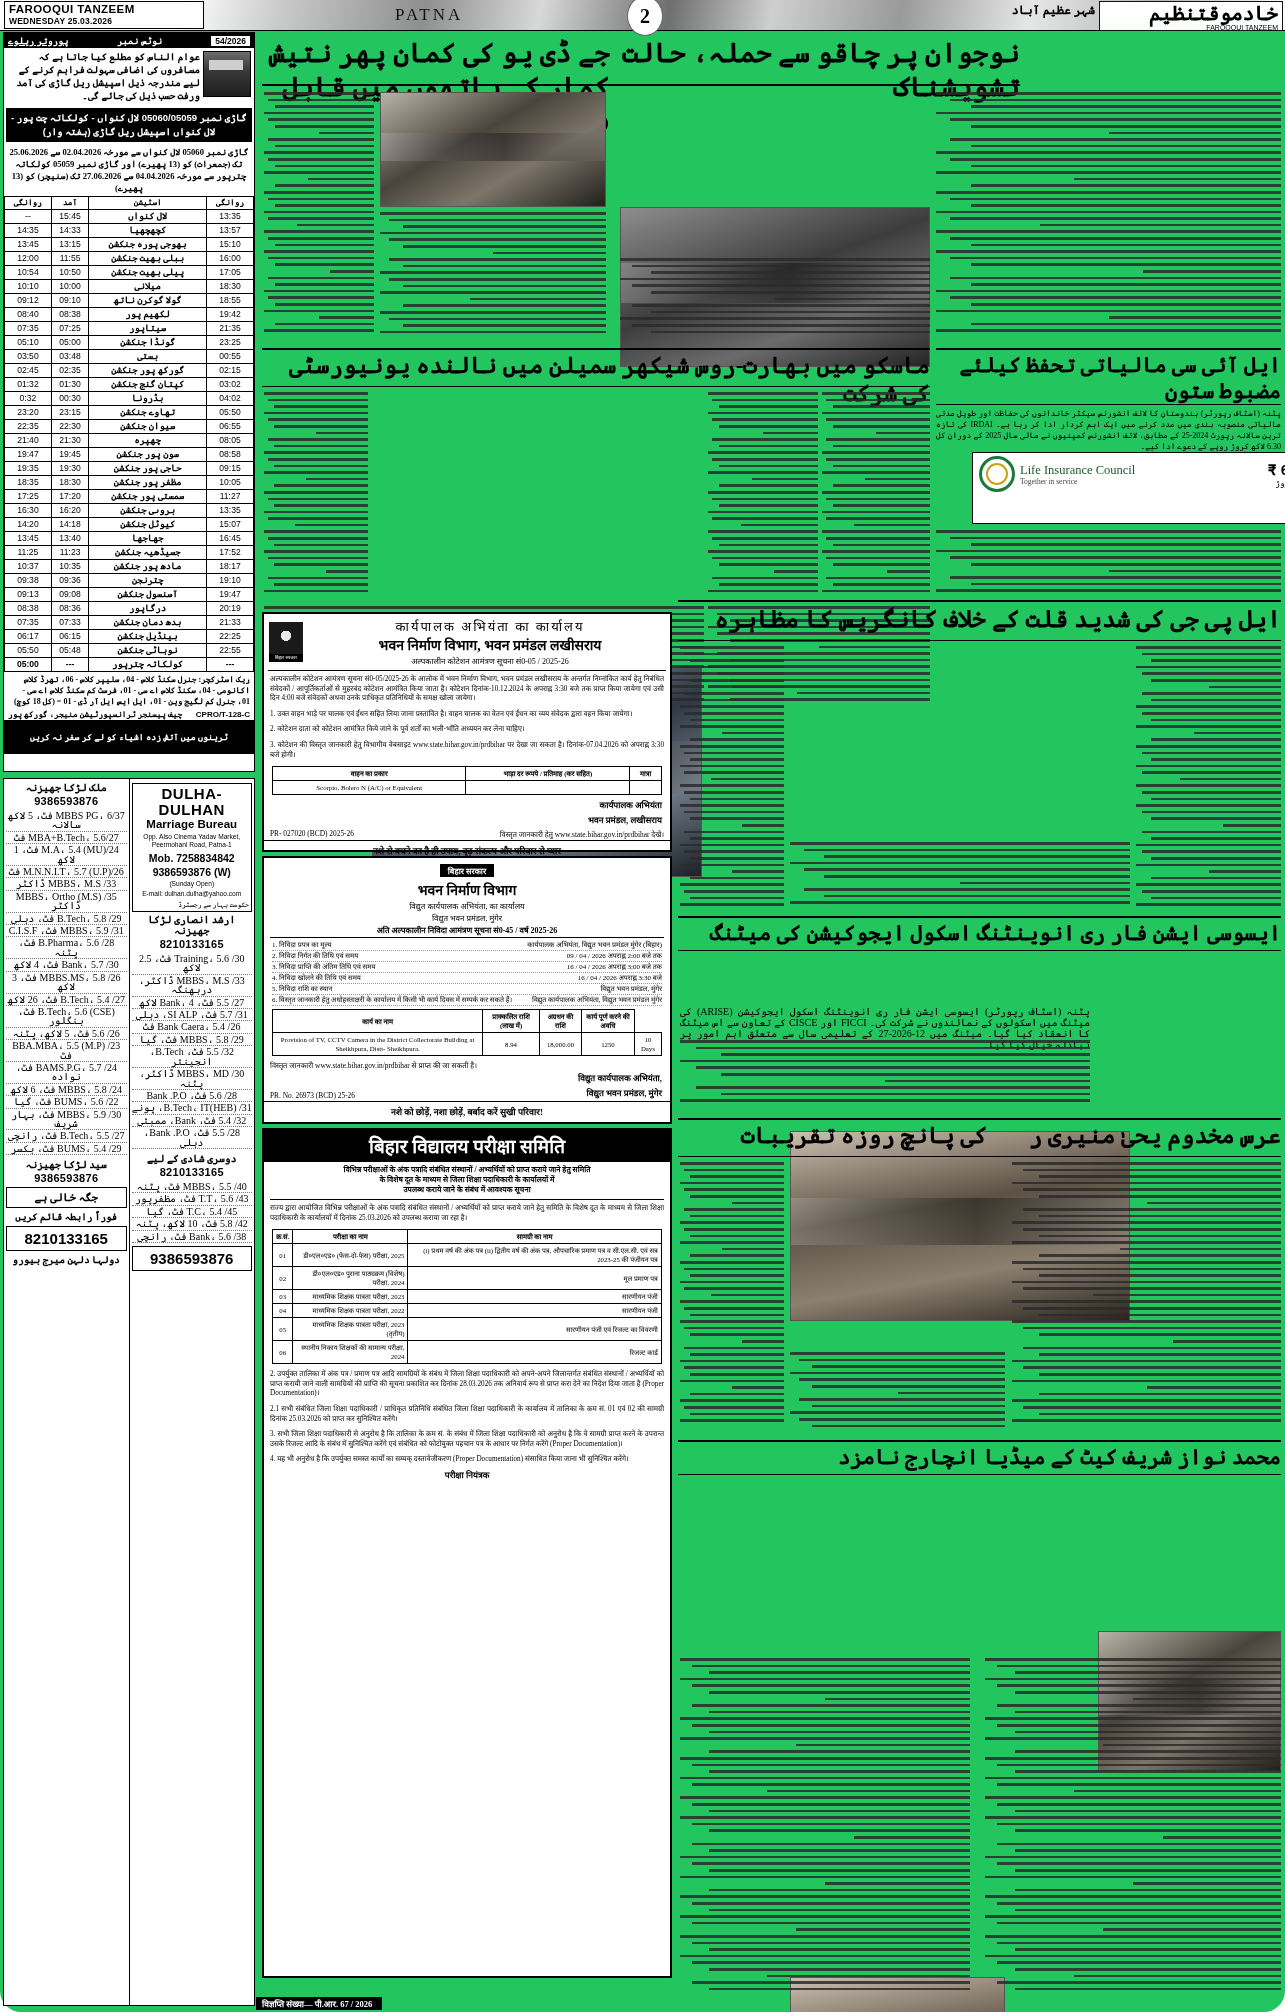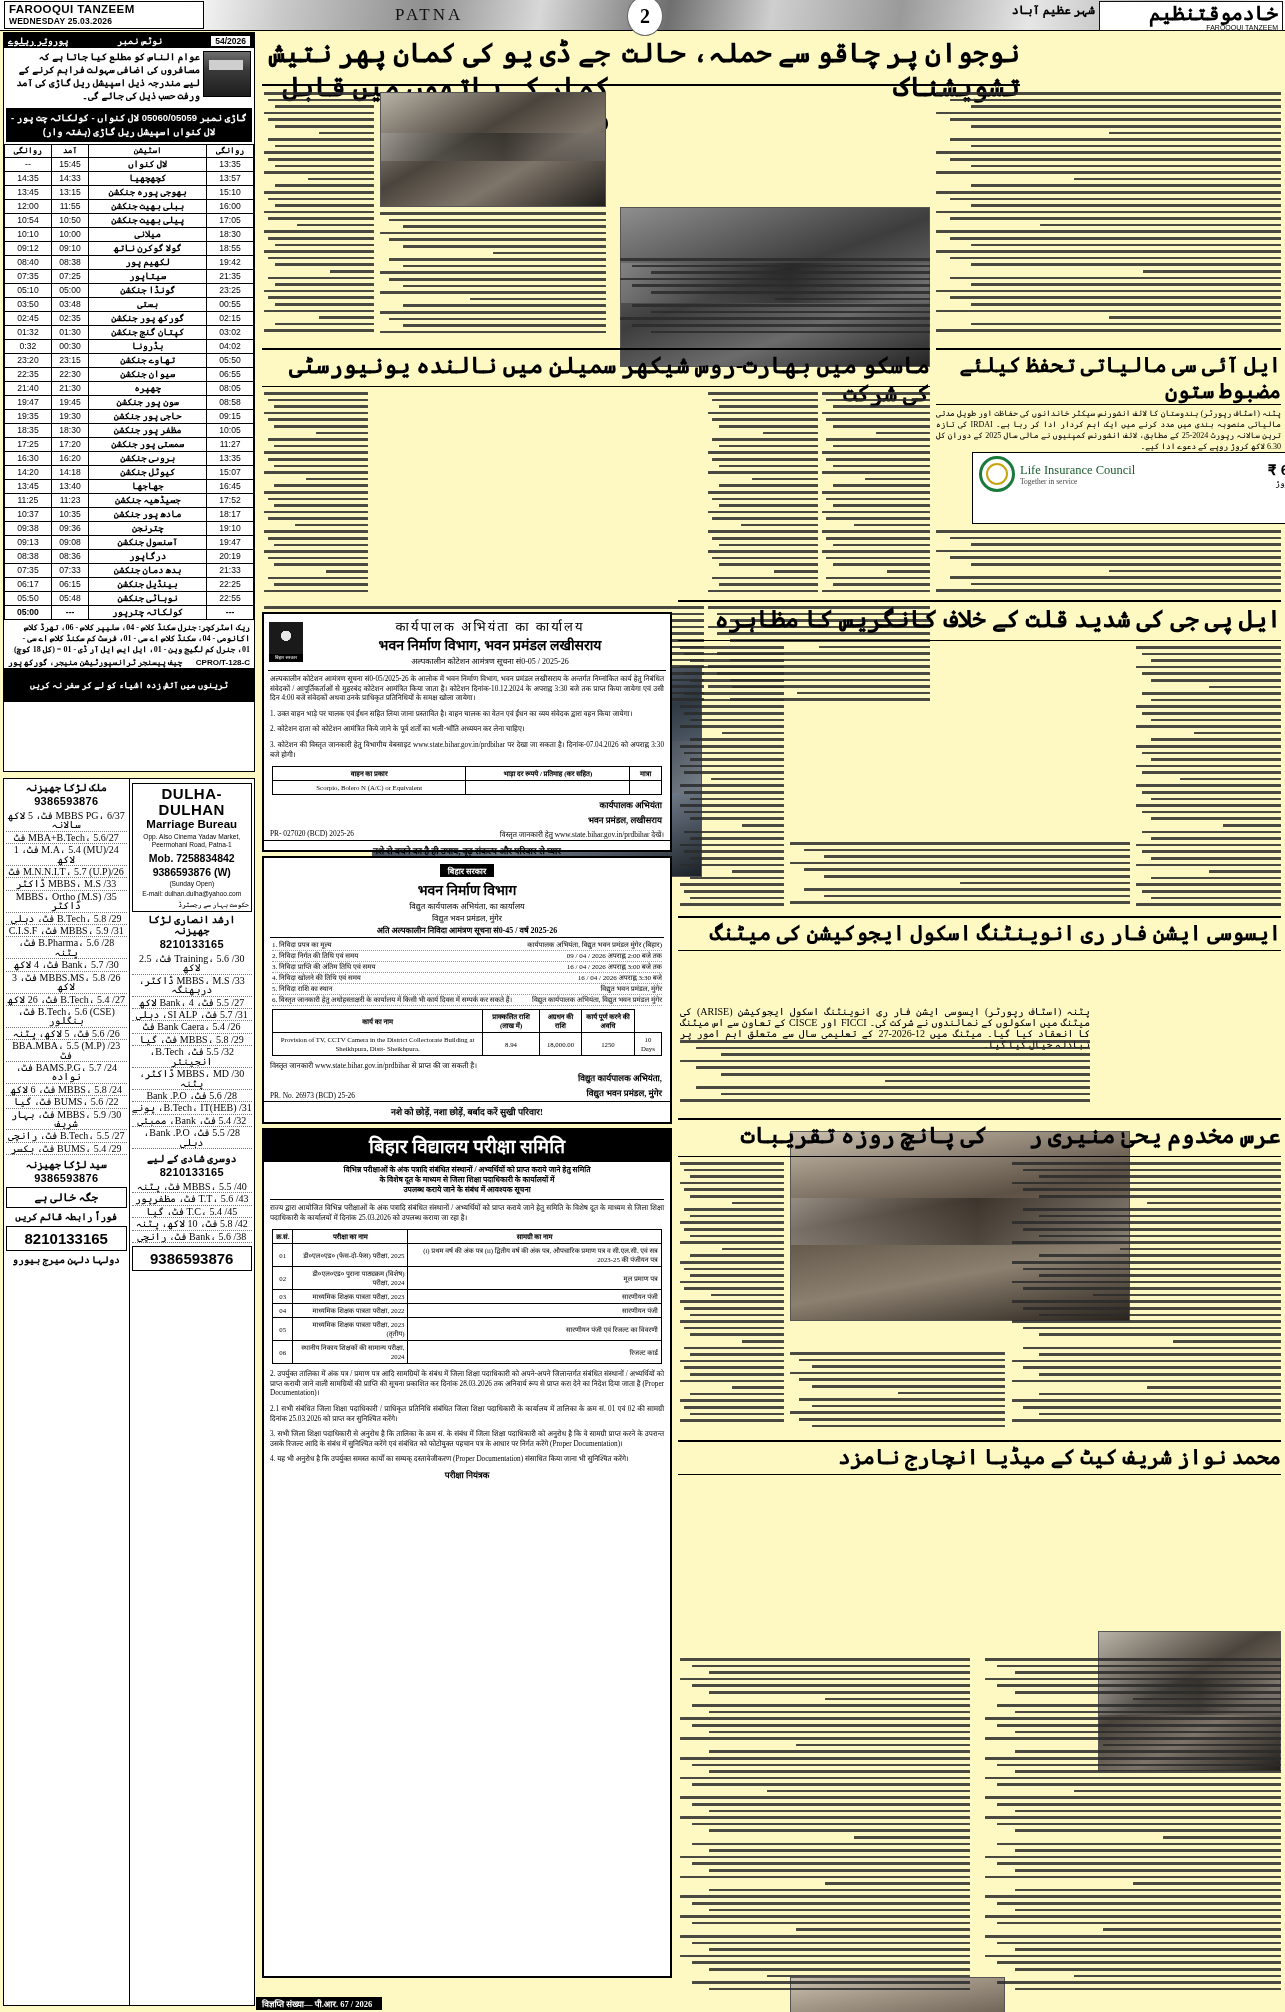--- a/index.html
+++ b/index.html
@@ -2,21 +2,21 @@
 <html lang="ur"><head>
 <meta charset="utf-8">
 <title>Farooqui Tanzeem — Patna — Page 2</title>
 <style>
   html,body{margin:0;padding:0;background:#fff;}
   body{
     width:1285px;height:2012px;position:relative;overflow:hidden;
     font-family:"Liberation Sans",sans-serif;color:#000;
     -webkit-font-smoothing:antialiased;
   }
-  .page{position:absolute;inset:0;background:#fef9c3;}
+  .page{position:absolute;inset:0;background:#22c55e;border-radius:21px;}
 
   
   .masthead{position:absolute;left:0;top:0;width:1285px;height:30px;
     background:linear-gradient(100deg,#ffffff 0%,#ffffff 14%,#c9c9c9 22%,#8f8f8f 33%,#d8d8d8 42%,
       #6f6f6f 52%,#cfcfcf 60%,#9a9a9a 70%,#e6e6e6 80%,#b5b5b5 90%,#ffffff 100%);
     border-bottom:1px solid #000;}
   .mh-left{position:absolute;left:4px;top:1px;width:200px;height:28px;background:#fff;
     border:1px solid #000;box-sizing:border-box;padding:1px 4px;}
   .mh-title{font-size:11.5px;font-weight:bold;letter-spacing:.4px;line-height:12px;}
   .mh-date{font-size:8.5px;font-weight:bold;letter-spacing:.2px;line-height:11px;margin-top:1px;}
@@ -167,20 +167,21 @@
     <div class="rail-hdr">
       <span class="rn">54/2026</span>
       <span>نوٹس نمبر</span>
       <span style="text-decoration:underline">پوروتر ریلوے</span>
     </div>
     <div class="rail-intro">
       <div class="loco"></div>
       <div class="rail-introtxt urdu">عوام الناس کو مطلع کیا جاتا ہے کہ مسافروں کی اضافی سہولت فراہم کرنے کے لیے مندرجہ ذیل اسپیشل ریل گاڑی کی آمد ورفت حسب ذیل کی جائے گی۔</div>
     </div>
     <div class="rail-band">گاڑی نمبر 05060/05059 لال کنواں - کولکاتہ چت پور - لال کنواں اسپیشل ریل گاڑی (ہفتہ وار)</div>
+    <div class="rail-sub urdu">گاڑی نمبر 05060 لال کنواں سے مورخہ 02.04.2026 سے 25.06.2026 تک (جمعرات) کو (13 پھیرے) اور گاڑی نمبر 05059 کولکاتہ چترپور سے مورخہ 04.04.2026 سے 27.06.2026 تک (سنیچر) کو (13 پھیرے)</div>
 
     <table class="tt">
       <thead>
         <tr>
           <th>روانگی</th>
           <th>آمد</th>
           <th>اسٹیشن</th>
           <th>روانگی</th>
         </tr>
       </thead>

